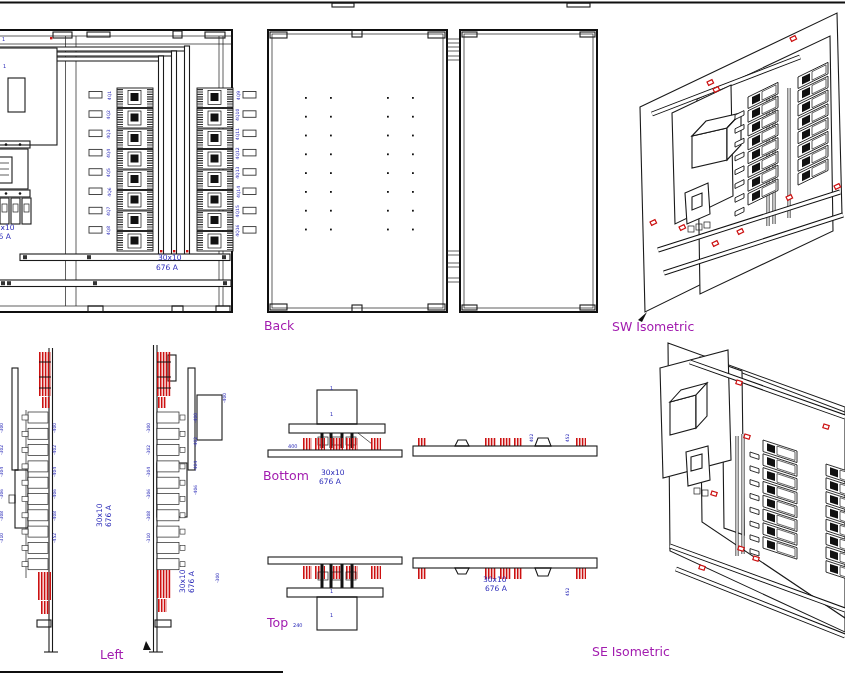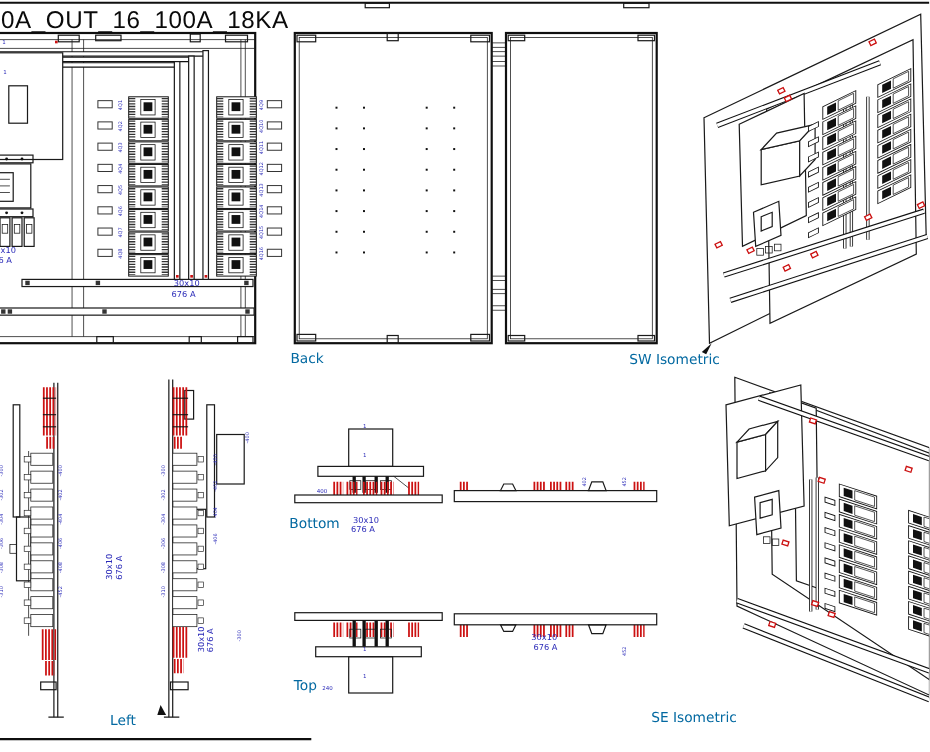--- a/index.html
+++ b/index.html
@@ -1,21 +1,21 @@
 <!DOCTYPE html>
 <html><head>
 <meta charset="utf-8">
 <style>
   html,body{margin:0;padding:0;background:#fff;}
   .canvas{position:relative;width:845px;height:684px;background:#fff;overflow:hidden;
           font-family:"DejaVu Sans",sans-serif;}
   svg{position:absolute;left:0;top:0;}
   .title{position:absolute;left:1px;top:5px;color:#0a0a0a;font-size:22px;letter-spacing:.5px;
          font-family:"Liberation Sans",sans-serif;font-weight:500;white-space:pre;}
-  .vlbl{position:absolute;color:#0369a1;font-size:12.5px;white-space:pre;}
+  .vlbl{position:absolute;color:#a21caf;font-size:12.5px;white-space:pre;}
   .ann{position:absolute;color:#2a2ab8;font-size:7.5px;line-height:1.05;white-space:pre;}
   .rot{transform:rotate(-90deg);transform-origin:0 0;}
   .ln{fill:#fff;stroke:#1a1a1a;stroke-width:1.1;}
   .lnn{fill:none;stroke:#1a1a1a;stroke-width:1.1;}
   .thin{fill:none;stroke:#1a1a1a;stroke-width:.7;}
   .frame{fill:none;stroke:#0f0f0f;stroke-width:2;}
   .rail-o{stroke:#111;stroke-width:5;fill:none;}
   .rail-i{stroke:#fff;stroke-width:3;fill:none;}
   .vr-o{stroke:#111;stroke-width:3;fill:none;}
   .vr-i{stroke:#fff;stroke-width:1.5;fill:none;}
@@ -638,24 +638,23 @@
     <rect x="318" y="572" width="10" height="8" class="thin"></rect>
     <rect x="332" y="572" width="10" height="8" class="thin"></rect>
     <rect x="346" y="572" width="10" height="8" class="thin"></rect>
     <rect x="287" y="588" width="96" height="9" class="lnn"></rect>
     <rect x="317" y="597" width="40" height="33" class="lnn" stroke-width="1.2"></rect>
   </g>
 
   <polygon points="638,320 647,312 642,322" fill="#111"></polygon>
 </svg>
 
-<div class="title">0A_OUT_16_100A_18KA</div>
 
 <div class="vlbl" style="left:264px;top:318px">Back</div>
-<div class="vlbl" style="left:572px;top:319px">SW Isometric</div>
+<div class="vlbl" style="left:612px;top:319px">SW Isometric</div>
 <div class="vlbl" style="left:100px;top:647px">Left</div>
 <div class="vlbl" style="left:263px;top:468px">Bottom</div>
 <div class="vlbl" style="left:267px;top:615px">Top</div>
 <div class="vlbl" style="left:592px;top:644px">SE Isometric</div>
 
 <div class="ann" style="left:158px;top:254px">30x10</div>
 <div class="ann" style="left:156px;top:264px">676 A</div>
 <div class="ann" style="left:-9px;top:224px">30x10</div>
 <div class="ann" style="left:-11px;top:233px">676 A</div>
 <div class="ann" style="left:321px;top:469px">30x10</div>

